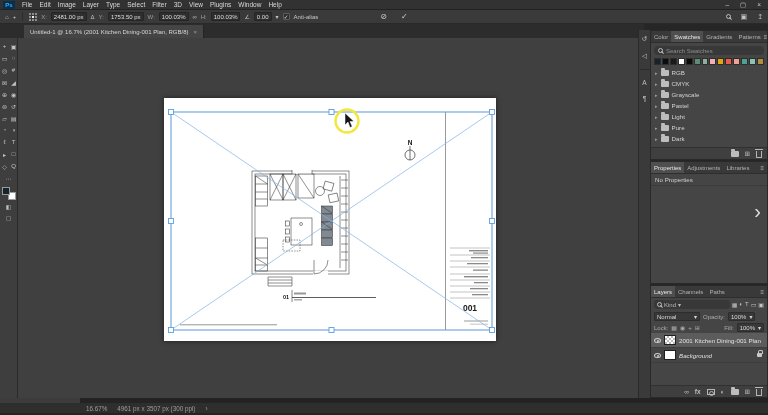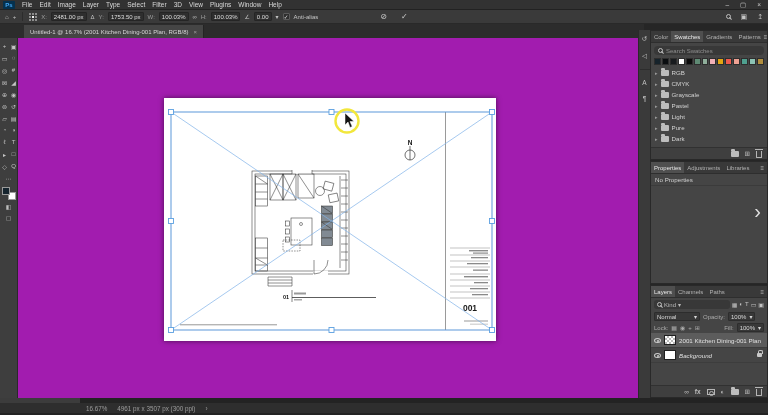--- a/index.html
+++ b/index.html
@@ -45,21 +45,21 @@
   .tools-panel{position:absolute;left:0;top:38px;width:18px;height:360px;background:#3e3e3e;
                border-right:1px solid #2a2a2a;padding-top:2px}
   .tool-grid{display:grid;grid-template-columns:9px 9px;grid-auto-rows:12px;justify-items:center;
              align-items:center;font-size:6px;color:#c4c4c4}
   .fgbg{position:relative;width:14px;height:13px;margin:5px auto 2px}
   .fg{position:absolute;left:0;top:0;width:8px;height:8px;border:1px solid #9a9a9a;z-index:2}
   .bg{position:absolute;right:0;bottom:0;width:8px;height:8px;border:1px solid #9a9a9a;background:#fff}
   .tool-extra{display:flex;flex-direction:column;align-items:center;gap:4px;font-size:6px;color:#bdbdbd;margin-top:3px}
 
   
-  .canvas-area{position:absolute;left:18px;top:38px;width:620px;height:360px;background:#a21caf}
+  .canvas-area{position:absolute;left:18px;top:38px;width:620px;height:360px;background:#404040}
   .page{position:absolute;left:146px;top:60px;width:332px;height:243px;background:#ffffff;
         box-shadow:0 0 5px rgba(0,0,0,.55)}
   .sheet-svg{position:absolute;left:0;top:0}
   .cursor-svg{position:absolute;left:314px;top:68px}
 
   
   .collapsed-strip{position:absolute;left:638px;top:30px;width:12px;height:368px;background:#3a3a3a;
                    border-left:1px solid #2a2a2a;display:flex;flex-direction:column;align-items:center;
                    padding-top:5px;gap:9px;font-size:6.5px;color:#c3c3c3}
   .strip-sep{width:10px;height:1px;background:#2d2d2d}

